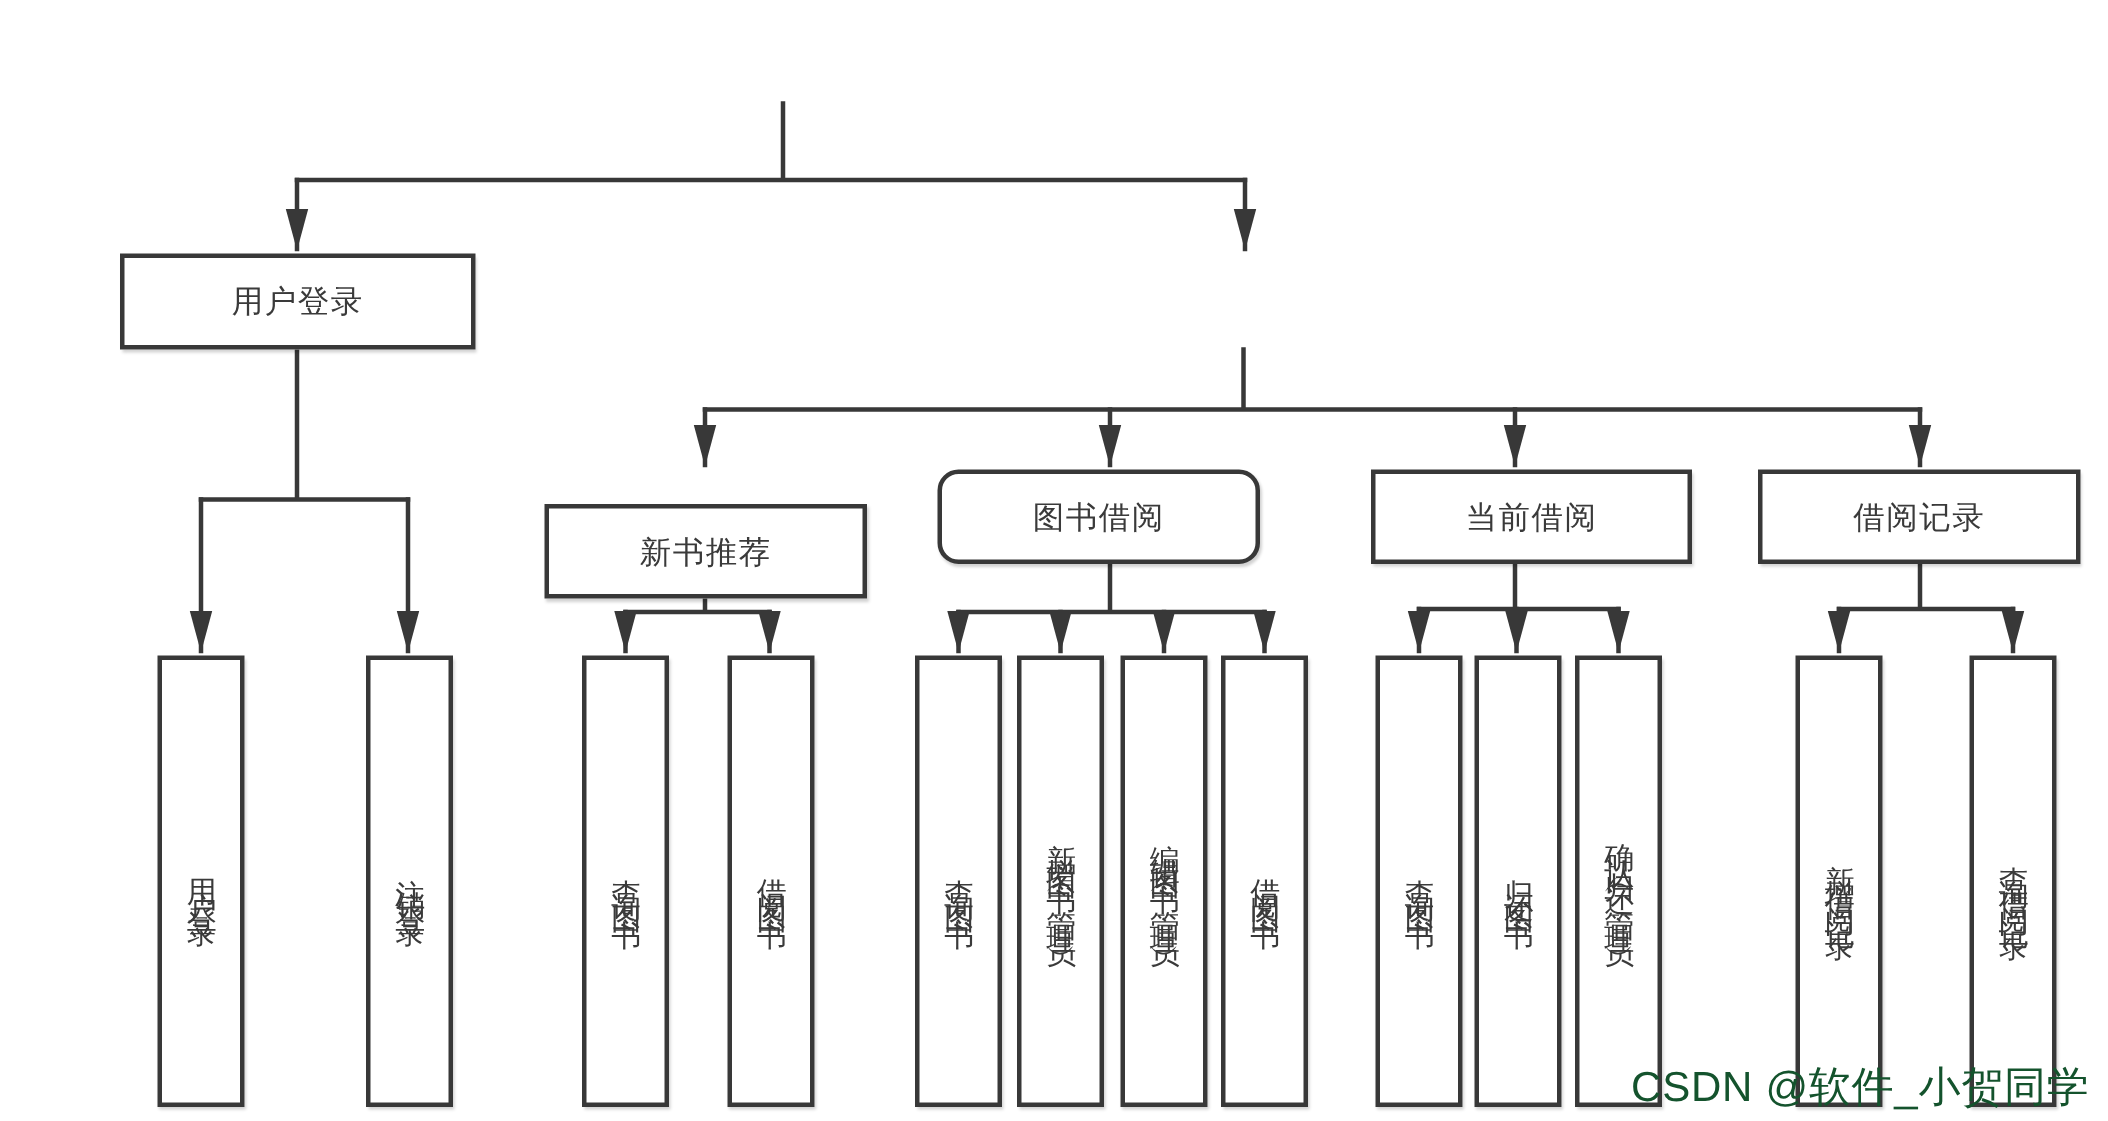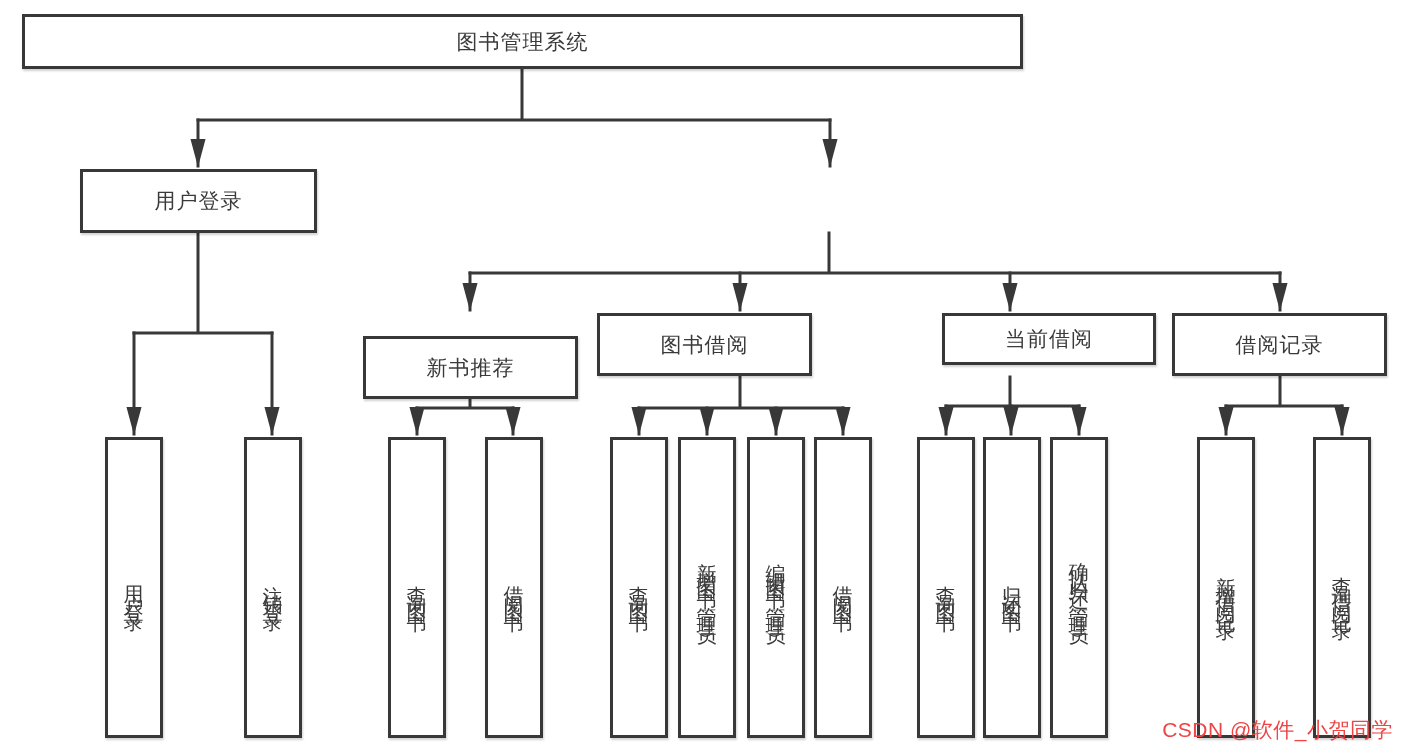--- a/index.html
+++ b/index.html
@@ -35,22 +35,22 @@
     text-orientation: mixed;
     font-size: 20px;
     letter-spacing: 9px;
     line-height: 1;
     white-space: nowrap;
   }
   .watermark {
     position: absolute;
     right: 12px;
     bottom: 3px;
-    font-size: 21px;
-    color: #ef4444;
+    font-size: 28px;
+    color: #14532d;
     letter-spacing: 0.5px;
     z-index: 5;
     white-space: nowrap;
   }
 </style>
 </head>
 <body>
 
 <div class="stage">
 
@@ -90,27 +90,26 @@
       <path d="M946,406 L946,434" marker-end="url(#arrow)"></path>
       <path d="M1011,406 L1011,434" marker-end="url(#arrow)"></path>
       <path d="M1079,406 L1079,434" marker-end="url(#arrow)"></path>
 
       <path d="M1280,377 L1280,406 M1226,406 L1342,406"></path>
       <path d="M1226,406 L1226,434" marker-end="url(#arrow)"></path>
       <path d="M1342,406 L1342,434" marker-end="url(#arrow)"></path>
     </g>
   </svg>
 
-  <div class="node h root" style="left:22px; top:14px; width:1001px; height:55px;">图书管理系统</div>
 
   <div class="node h" style="left:80px; top:169px; width:237px; height:64px;">用户登录</div>
 
   <div class="node h" style="left:363px; top:313px; width:215px; height:63px;margin-top:23px;">新书推荐</div>
-  <div class="node h" style="left:597px; top:313px; width:215px; height:63px;">图书借阅</div>
-  <div class="node h" style="left:942px; top:313px; width:214px; height:52px;">当前借阅</div>
+  <div class="node h" style="left:625px; top:313px; width:215px; height:63px;border-radius:14px;">图书借阅</div>
+  <div class="node h" style="left:914px; top:313px; width:214px; height:63px;">当前借阅</div>
   <div class="node h" style="left:1172px; top:313px; width:215px; height:63px;">借阅记录</div>
 
   <div class="node v" style="left:105px; top:437px; width:58px; height:301px;">
     <span class="v-label">用户登录</span>
   </div>
   <div class="node v" style="left:244px; top:437px; width:58px; height:301px;">
     <span class="v-label">注销登录</span>
   </div>
 
   <div class="node v" style="left:388px; top:437px; width:58px; height:301px;">

